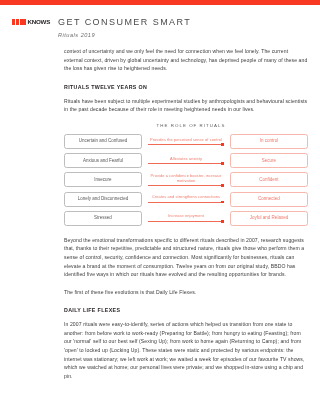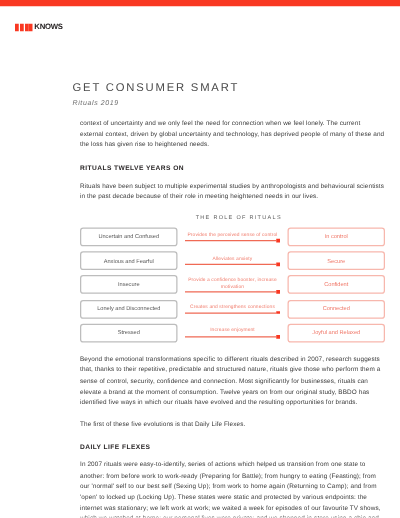--- a/index.html
+++ b/index.html
@@ -7,21 +7,21 @@
     width:320px;height:414px;overflow:hidden;background:#ffffff;
     font-family:"Liberation Sans",sans-serif;color:#231f20;
   }
   .topbar{height:5px;width:100%;background:#f93822;}
   .page{padding:0 6px 0 12px;}
   .masthead{display:flex;align-items:flex-start;padding-top:12px;}
   .logo{width:40px;flex:0 0 40px;padding-top:1px;display:flex;align-items:center;}
   .logo-blocks{display:flex;align-items:center;gap:0.7px;}
   .logo-blocks i{display:block;width:3.1px;height:6px;background:#f93822;}
   .logo-word{font-size:6.2px;font-weight:bold;letter-spacing:-0.2px;color:#231f20;margin-left:1px;}
-  .head-col{flex:1;padding-left:6px;margin-top:48px;}
+  .head-col{flex:1;padding-left:6px;}
   .title{font-size:9px;letter-spacing:1.45px;color:#4a4a4a;font-weight:400;}
   .subtitle{font-size:5.6px;font-style:italic;color:#6d6d6d;letter-spacing:.5px;margin-top:5px;}
   .body-col{margin-left:46px;padding-left:6px;padding-right:6px;}
   p.para{font-size:5.1px;line-height:8.6px;color:#3b3b3b;margin:0 0 9px 0;letter-spacing:.09px;}
   h2.sec{font-size:5.3px;font-weight:bold;color:#231f20;letter-spacing:.35px;margin:0 0 7px 0;}
   
   .diagram{margin:3px 0 10px 0;position:relative;}
   .dg-title{font-size:4.4px;letter-spacing:1.05px;color:#5d5d5d;text-align:center;margin:0 0 6px 0;padding-left:10px;}
   .dg-row{display:flex;align-items:center;margin-bottom:4.2px;}
   .dg-left{width:78px;flex:0 0 78px;border:0.6px solid #bdbdbd;border-radius:2.5px;

